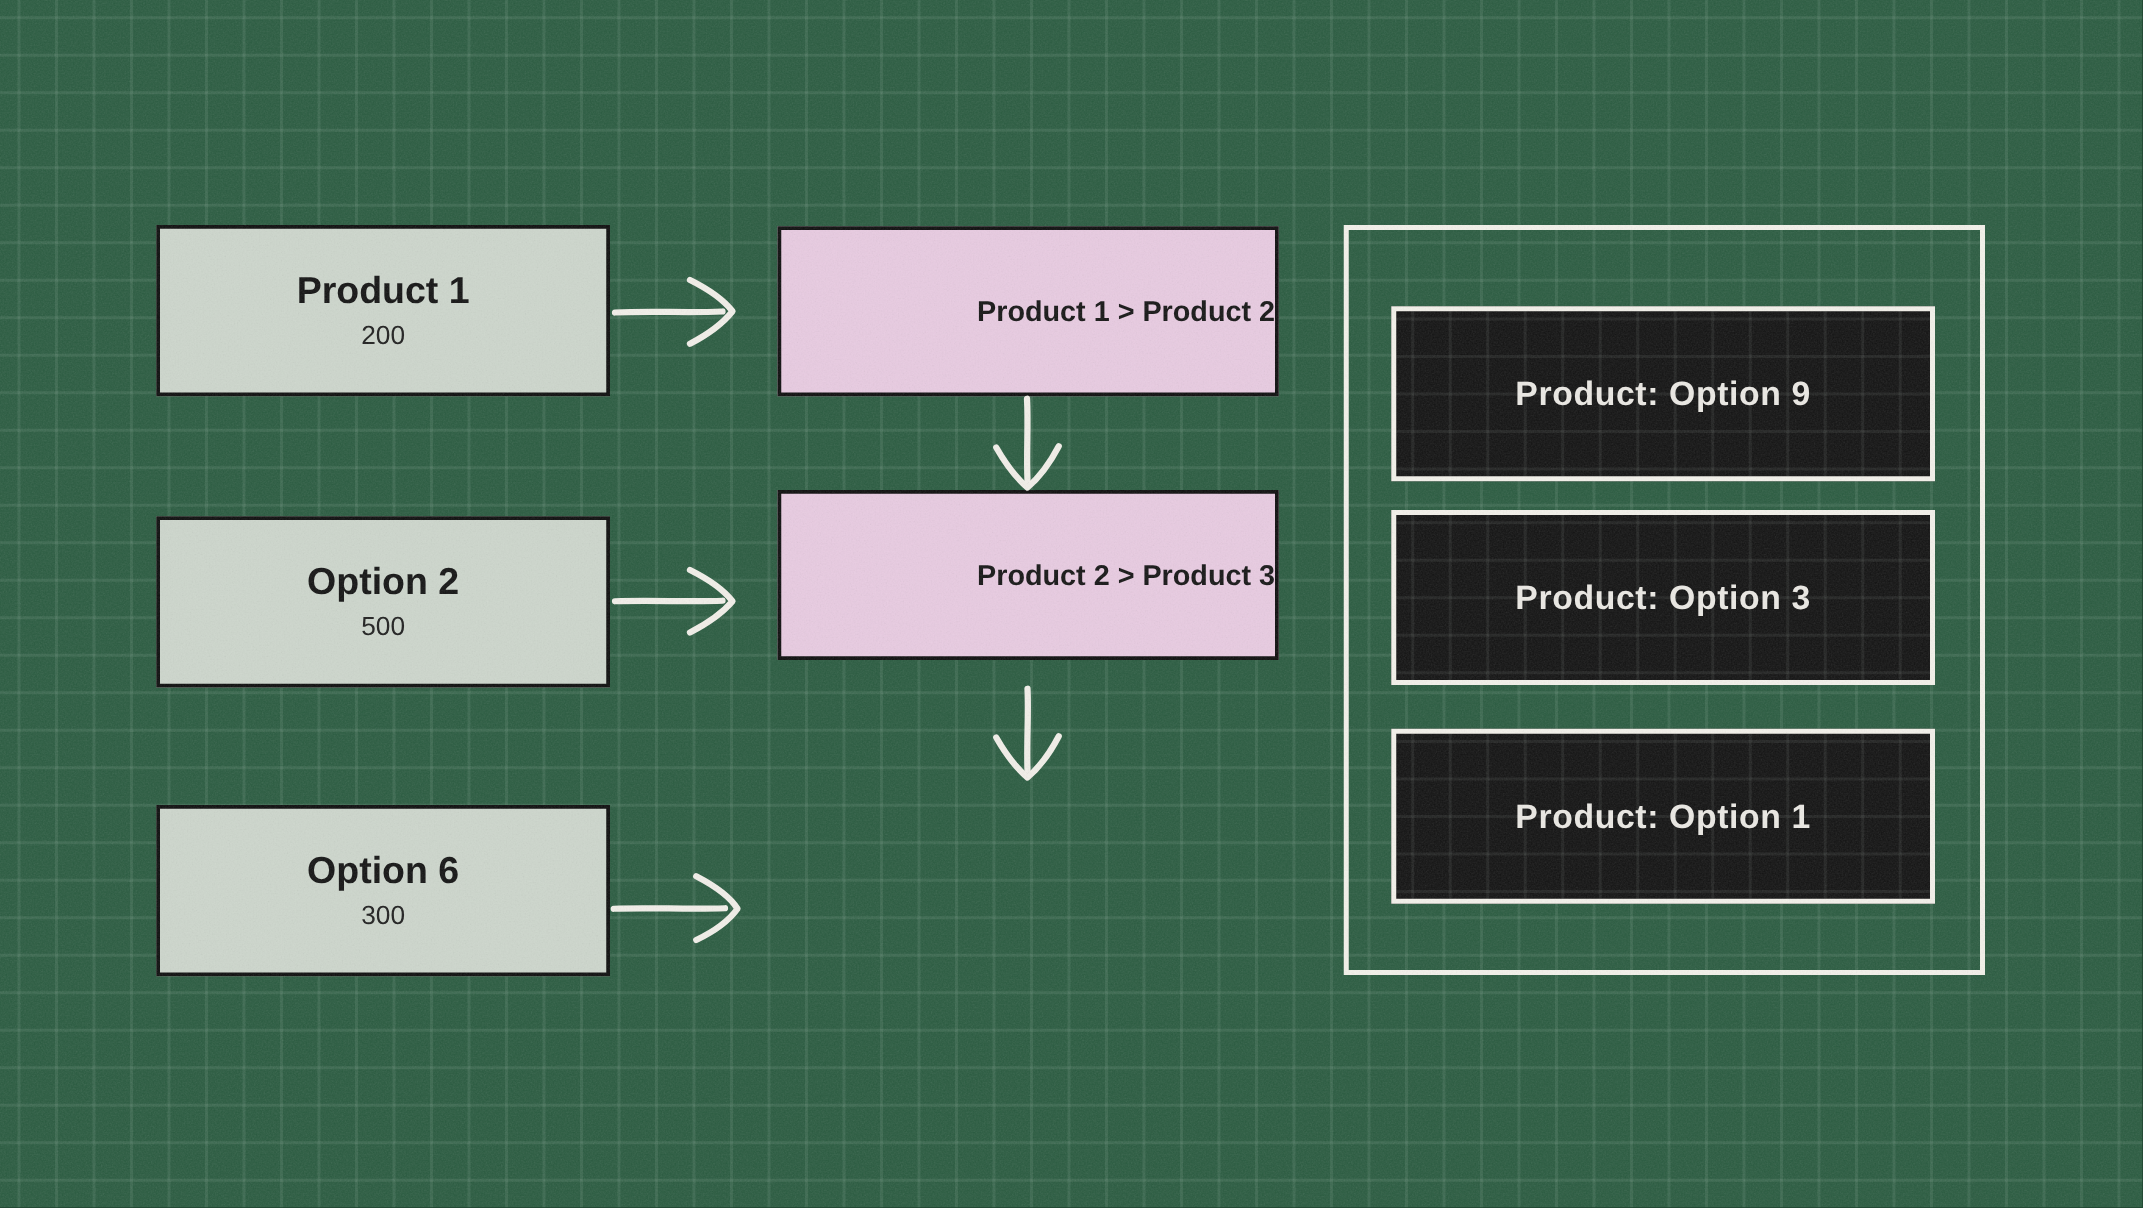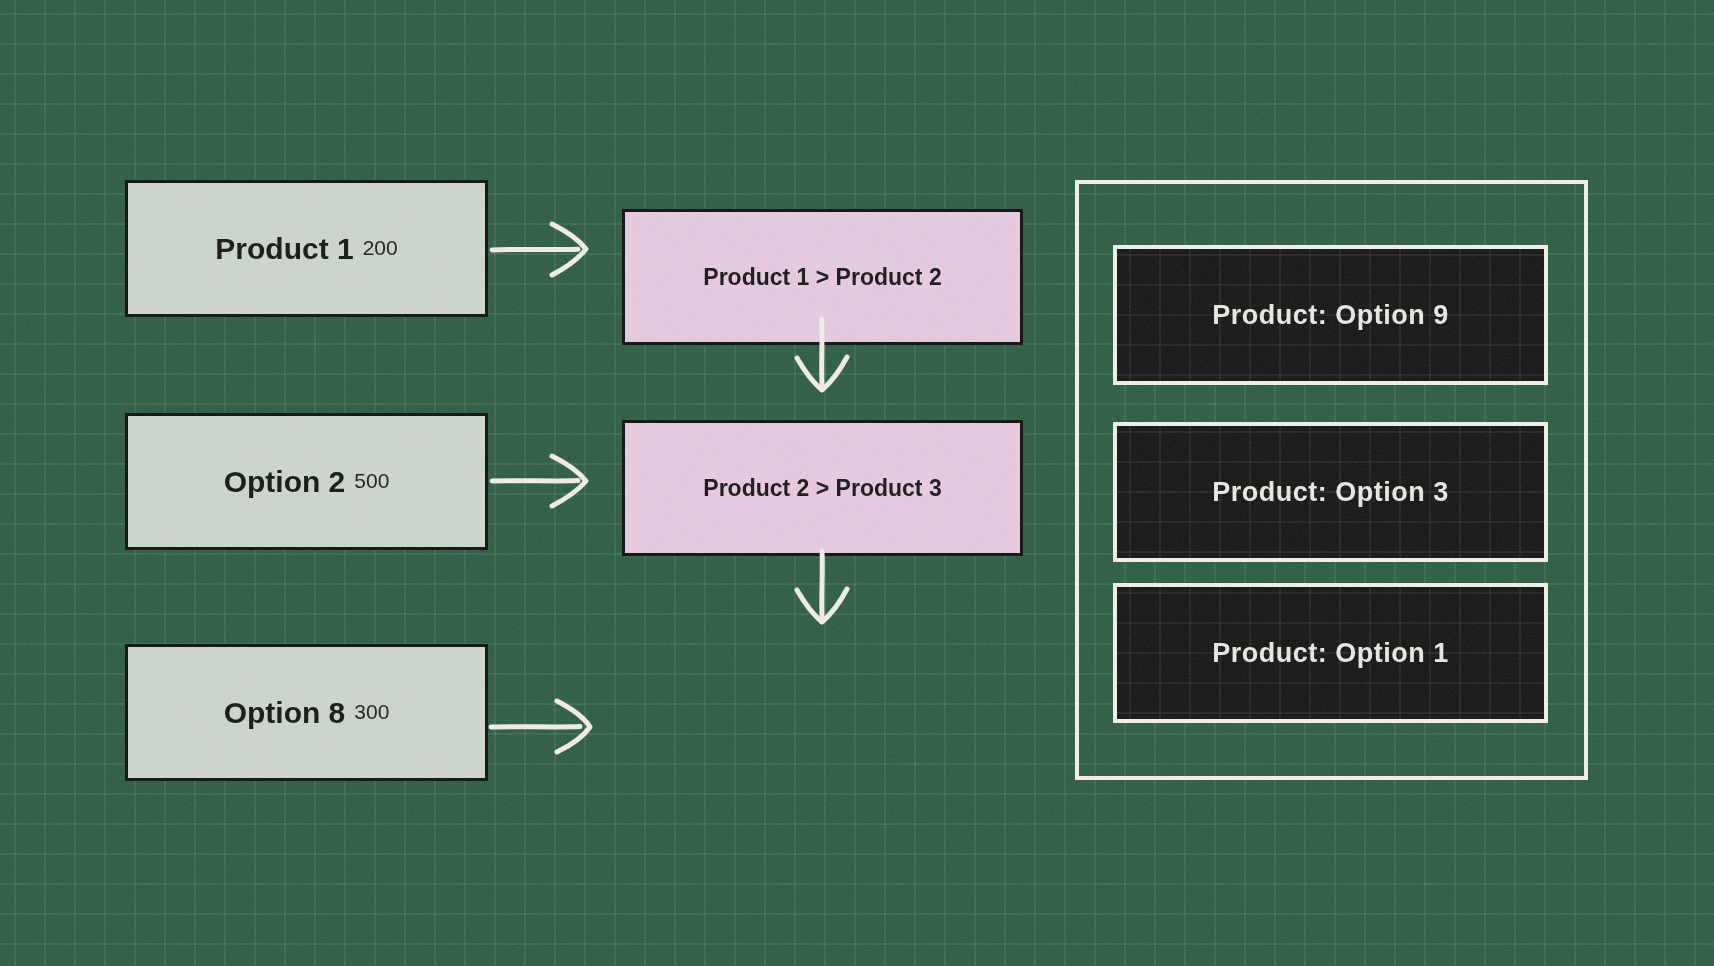--- a/index.html
+++ b/index.html
@@ -24,20 +24,21 @@
   
   .source-box {
     position: absolute;
     left: 125px;
     width: 363px;
     height: 137px;
     background: #cdd6cc;
     border: 3px solid #0e0e0e;
     box-sizing: border-box;
     display: flex;
+    flex-direction: column;
     align-items: center;
     justify-content: center;
     gap: 9px;
   }
   .source-title {
     font-size: 30px;
     font-weight: bold;
     color: #141414;
     line-height: 1.05;
   }
@@ -51,22 +52,21 @@
   .transition-box {
     position: absolute;
     left: 622px;
     width: 401px;
     height: 136px;
     background: #e8cbe1;
     border: 3px solid #0e0e0e;
     box-sizing: border-box;
     display: flex;
     align-items: center;
-    justify-content: center;
-    margin-top: 28px;
+    justify-content: flex-end;
   }
   .transition-label {
     font-size: 23px;
     font-weight: bold;
     color: #161616;
   }
 
   
   .panel {
     position: absolute;
@@ -119,21 +119,21 @@
 
   <div class="source-box" style="top:180px">
     <div class="source-title">Product 1</div>
     <div class="source-value">200</div>
   </div>
   <div class="source-box" style="top:413px">
     <div class="source-title">Option 2</div>
     <div class="source-value">500</div>
   </div>
   <div class="source-box" style="top:644px">
-    <div class="source-title">Option 8</div>
+    <div class="source-title">Option 6</div>
     <div class="source-value">300</div>
   </div>
 
   <div class="transition-box" style="top:181px">
     <div class="transition-label">Product 1 &gt; Product 2</div>
   </div>
   <div class="transition-box" style="top:392px">
     <div class="transition-label">Product 2 &gt; Product 3</div>
   </div>
 
@@ -164,21 +164,21 @@
         <path d="M822 551 C 823 572, 821.2 594, 822 616"></path>
         <path d="M797 590 Q 809 611 822 622 Q 836 610 847 589"></path>
       </g>
     </g>
   </svg>
 
   <div class="panel">
     <div class="panel-item" style="top:61px">
       <div class="panel-label">Product: Option 9</div>
     </div>
-    <div class="panel-item" style="top:238px">
+    <div class="panel-item" style="top:224px">
       <div class="panel-label">Product: Option 3</div>
     </div>
     <div class="panel-item" style="top:399px">
       <div class="panel-label">Product: Option 1</div>
     </div>
   </div>
 
   <svg class="grain" width="1714" height="966" viewBox="0 0 1714 966">
     <defs>
       <filter id="grainF" x="0" y="0" width="100%" height="100%">

